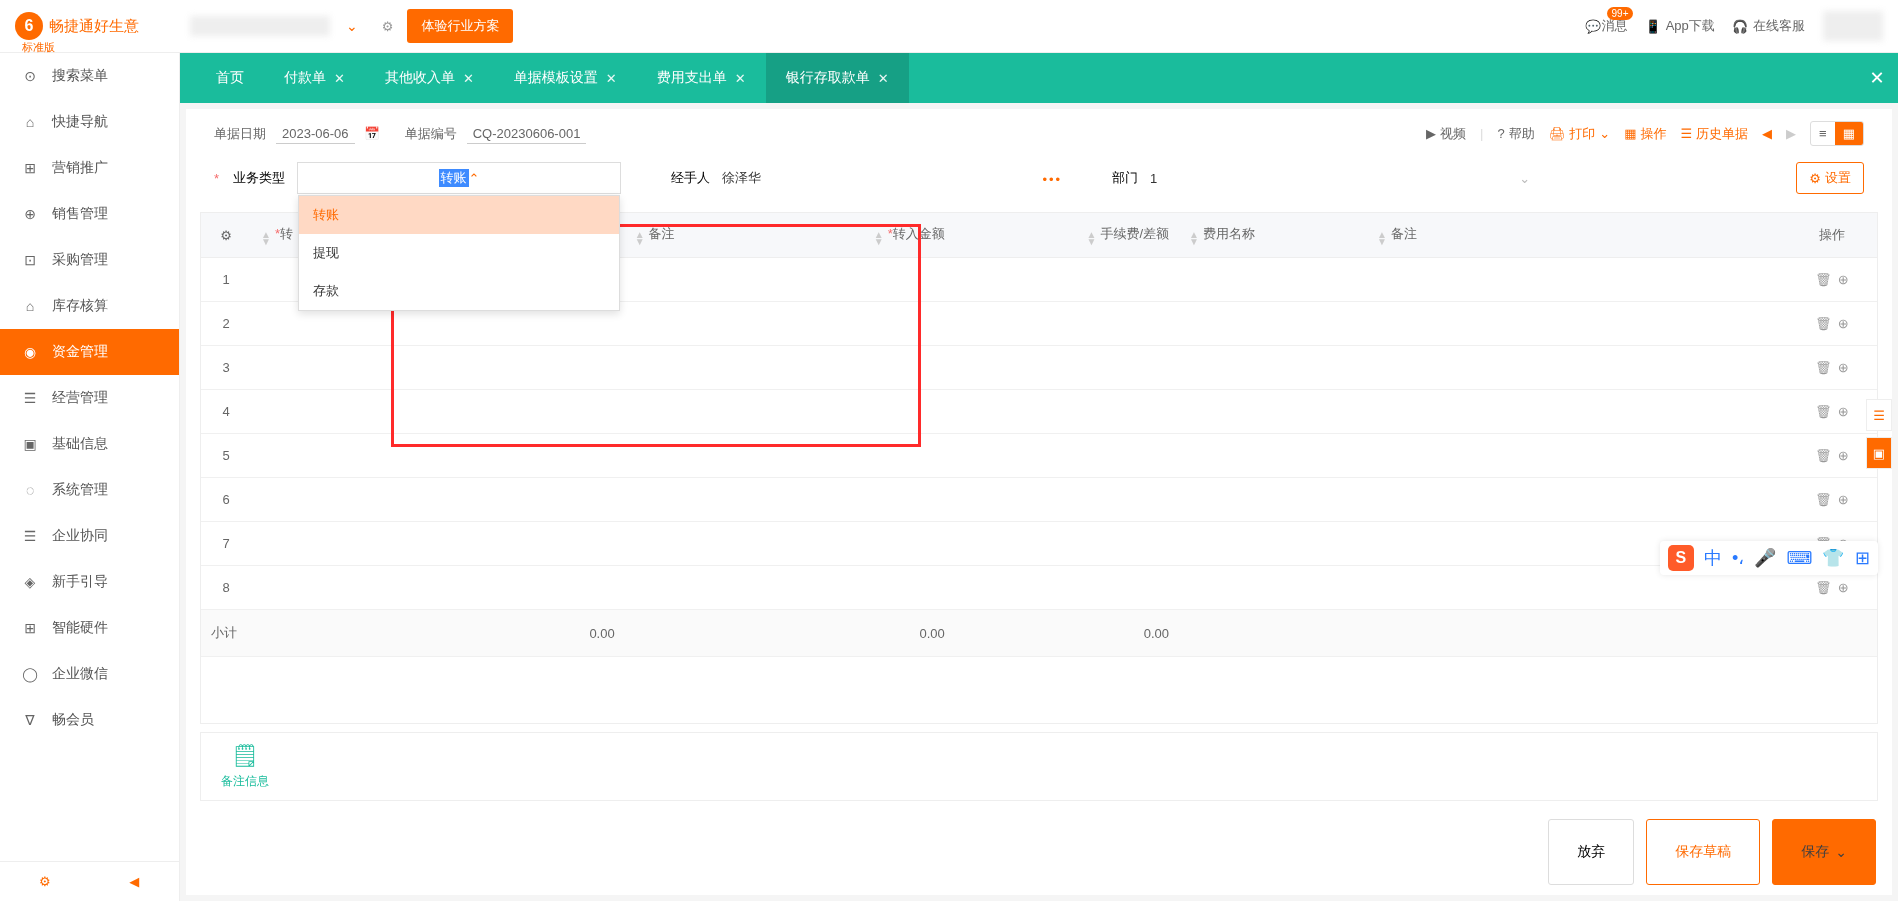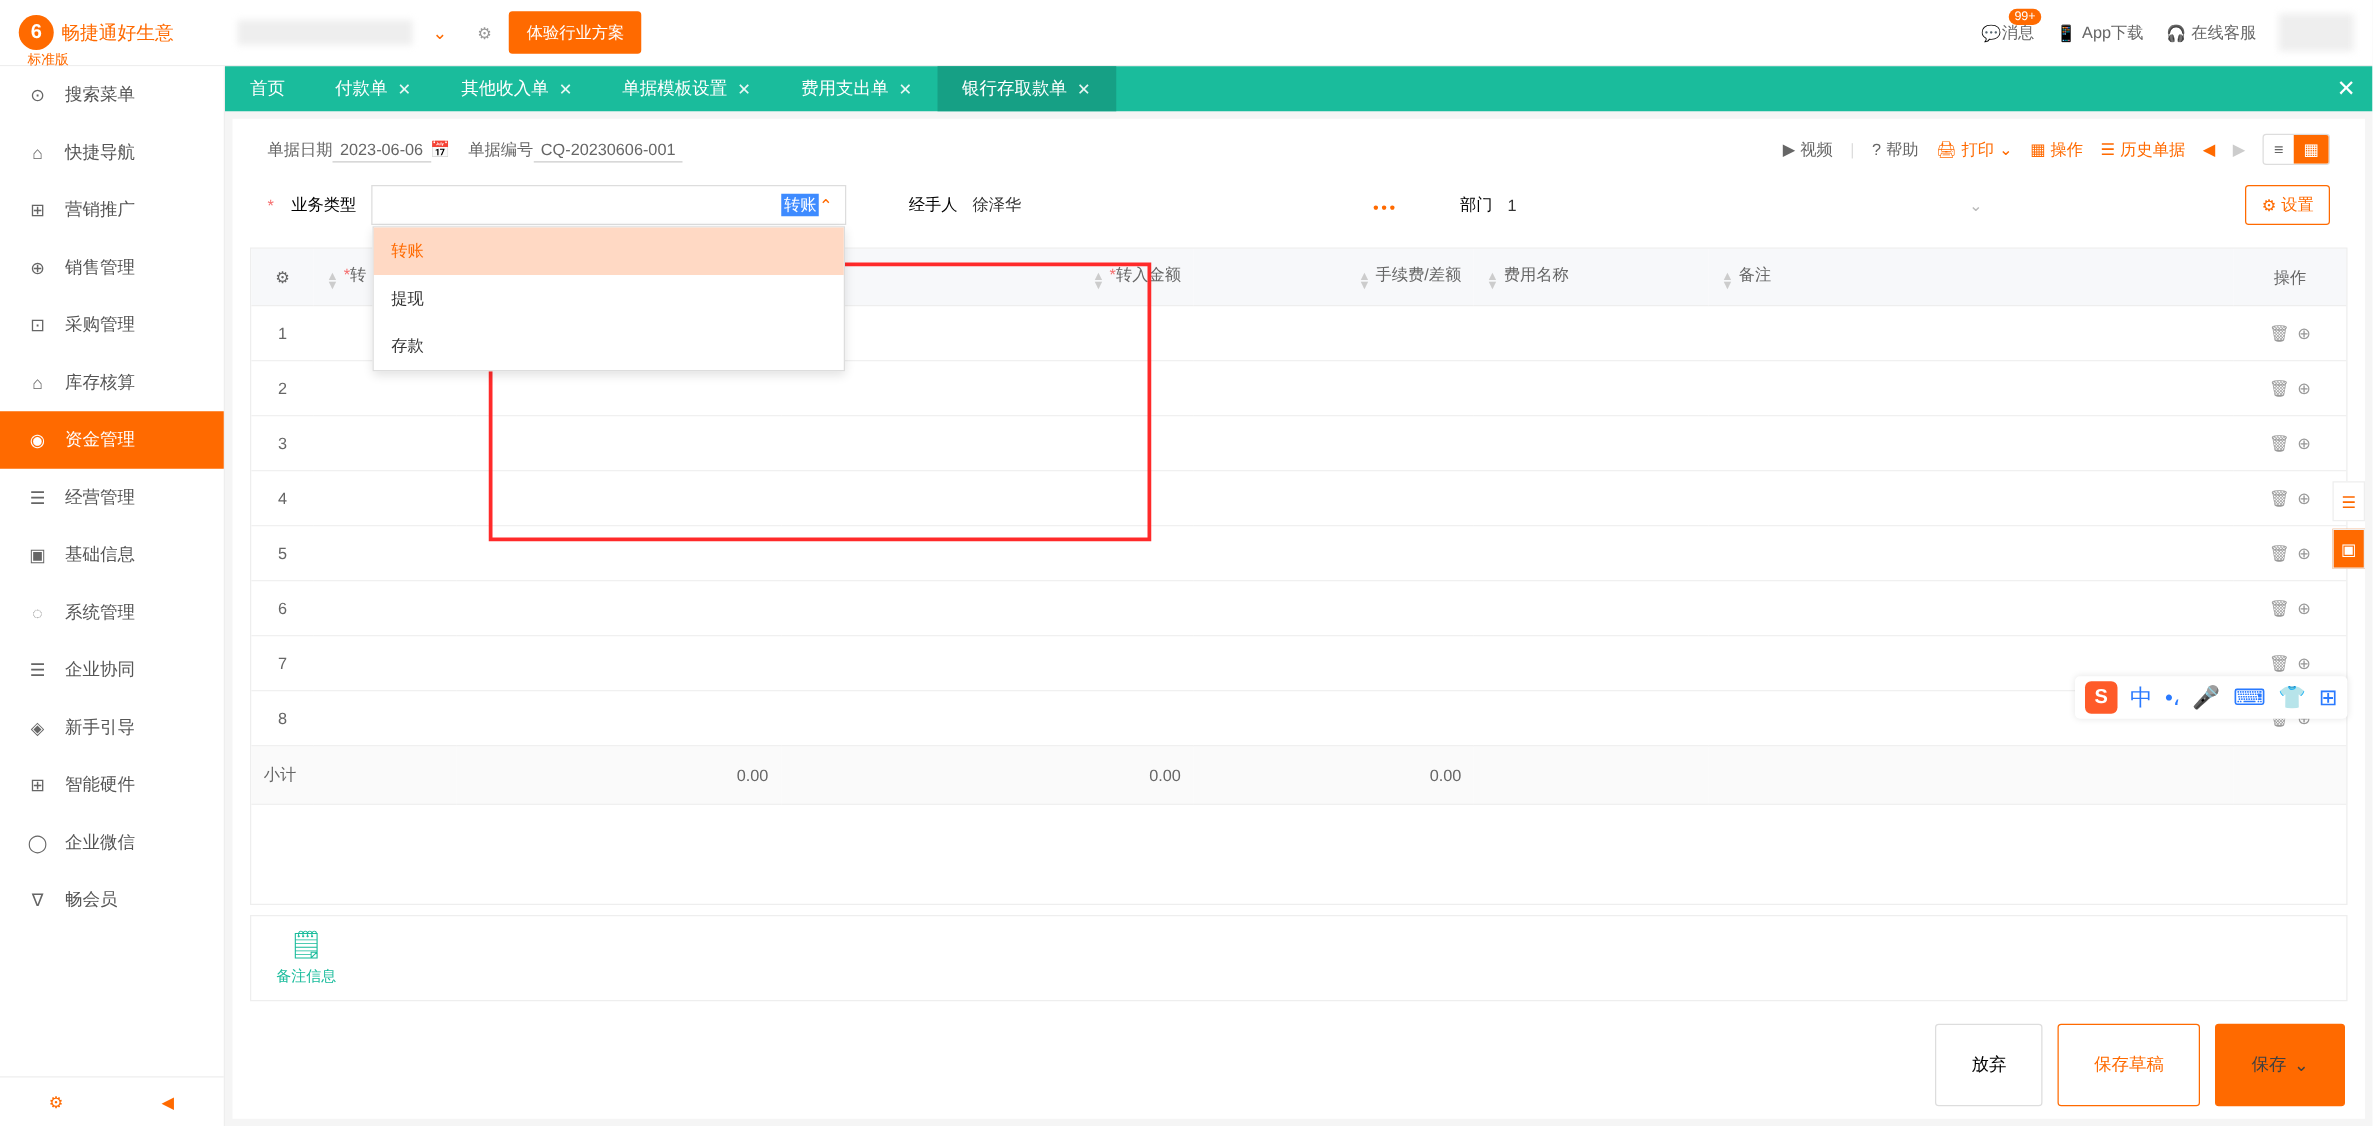--- a/index.html
+++ b/index.html
@@ -26,42 +26,42 @@
 .sidebar { width: 180px; background: #fff; border-right: 1px solid #eee; flex-shrink:0; position:relative; }
 .sidebar-item { display: flex; align-items: center; padding: 14px 20px; color: #555; cursor: pointer; font-size: 14px; }
 .sidebar-item .sb-icon { width: 20px; margin-right: 12px; text-align:center; color:#666; }
 .sidebar-item.active { background: #ff6a00; color: #fff; }
 .sidebar-item.active .sb-icon { color: #fff; }
 .sidebar-bottom { position:absolute; bottom:0; left:0; right:0; display:flex; border-top:1px solid #eee; }
 .sidebar-bottom div { flex:1; text-align:center; padding:12px 0; color:#ff6a00; cursor:pointer; }
 
 
 .main { flex: 1; display: flex; flex-direction: column; min-width:0; }
-.tabbar { background: #1abc9c; height: 36px; display: flex; align-items: stretch; color: #fff; }
+.tabbar { background: #1abc9c; height: 50px; display: flex; align-items: stretch; color: #fff; padding-left: 16px; }
 .tab { padding: 0 20px; display:flex; align-items:center; gap:8px; cursor:pointer; font-size:14px; }
 .tab.active { background: #16a085; }
 .tab .close-x { font-size: 13px; opacity: 0.9; }
 .tabbar-spacer { flex: 1; }
 .tab-close-all { width: 42px; display:flex; align-items:center; justify-content:center; cursor:pointer; font-size:18px; }
 
 .content { flex:1; background:#fff; margin:6px; display:flex; flex-direction:column; position:relative; min-height:0; }
 
-.doc-header { padding: 12px 28px 6px; display:flex; align-items:center; color:#666; font-size:13px; }
+.doc-header { padding: 12px 28px 6px; display:flex; align-items:center; color:#666; font-size:13px; gap:10px; }
 .doc-header .hd-right { margin-left:auto; display:flex; align-items:center; gap:14px; color:#666; }
 .doc-header .hd-right .orange { color:#ff6a00; }
 .icon-btn { cursor:pointer; display:flex; align-items:center; gap:4px; }
 .view-toggle { display:flex; border:1px solid #ddd; border-radius:3px; overflow:hidden; }
 .view-toggle span { padding:4px 8px; cursor:pointer; }
 .view-toggle span.on { background:#ff6a00; color:#fff; }
 
 .form-row { padding: 10px 28px 18px; display:flex; align-items:center; gap:50px; }
 .form-field { display:flex; align-items:center; gap:12px; }
 .form-field .req { color:#f56c6c; margin-right:2px; }
 .form-field .label { color:#000000; }
-.biz-select { width:380px; border:1px solid #ddd; padding:6px 10px; display:flex; align-items:center; justify-content:flex-end; cursor:pointer; position:relative; }
+.biz-select { width:324px; border:1px solid #ddd; padding:6px 10px; display:flex; align-items:center; justify-content:center; cursor:pointer; position:relative; }
 .biz-select .sel-val { background:#3e8bff; color:#fff; padding:0 2px; }
 .biz-select .chev { color:#ff6a00; }
 .dropdown { position:absolute; top:32px; left:0; right:0; background:#fff; border:1px solid #ddd; box-shadow:0 3px 8px rgba(0,0,0,0.12); z-index:100; }
 .dropdown-item { padding:10px 14px; cursor:pointer; }
 .dropdown-item.active { background:#ffd9c4; color:#ff6a00; }
 .handler-val { min-width:340px; border-bottom:0; padding:6px 0; display:flex; align-items:flex-end; justify-content:space-between; }
 .more-dots { color:#ff6a00; letter-spacing:2px; cursor:pointer; }
 .dept-select { min-width:380px; display:flex; align-items:center; justify-content:space-between; }
 .settings-btn { border:1px solid #ff6a00; color:#ff6a00; padding:6px 12px; border-radius:3px; cursor:pointer; display:flex; align-items:center; gap:4px; margin-left:auto; }
 

